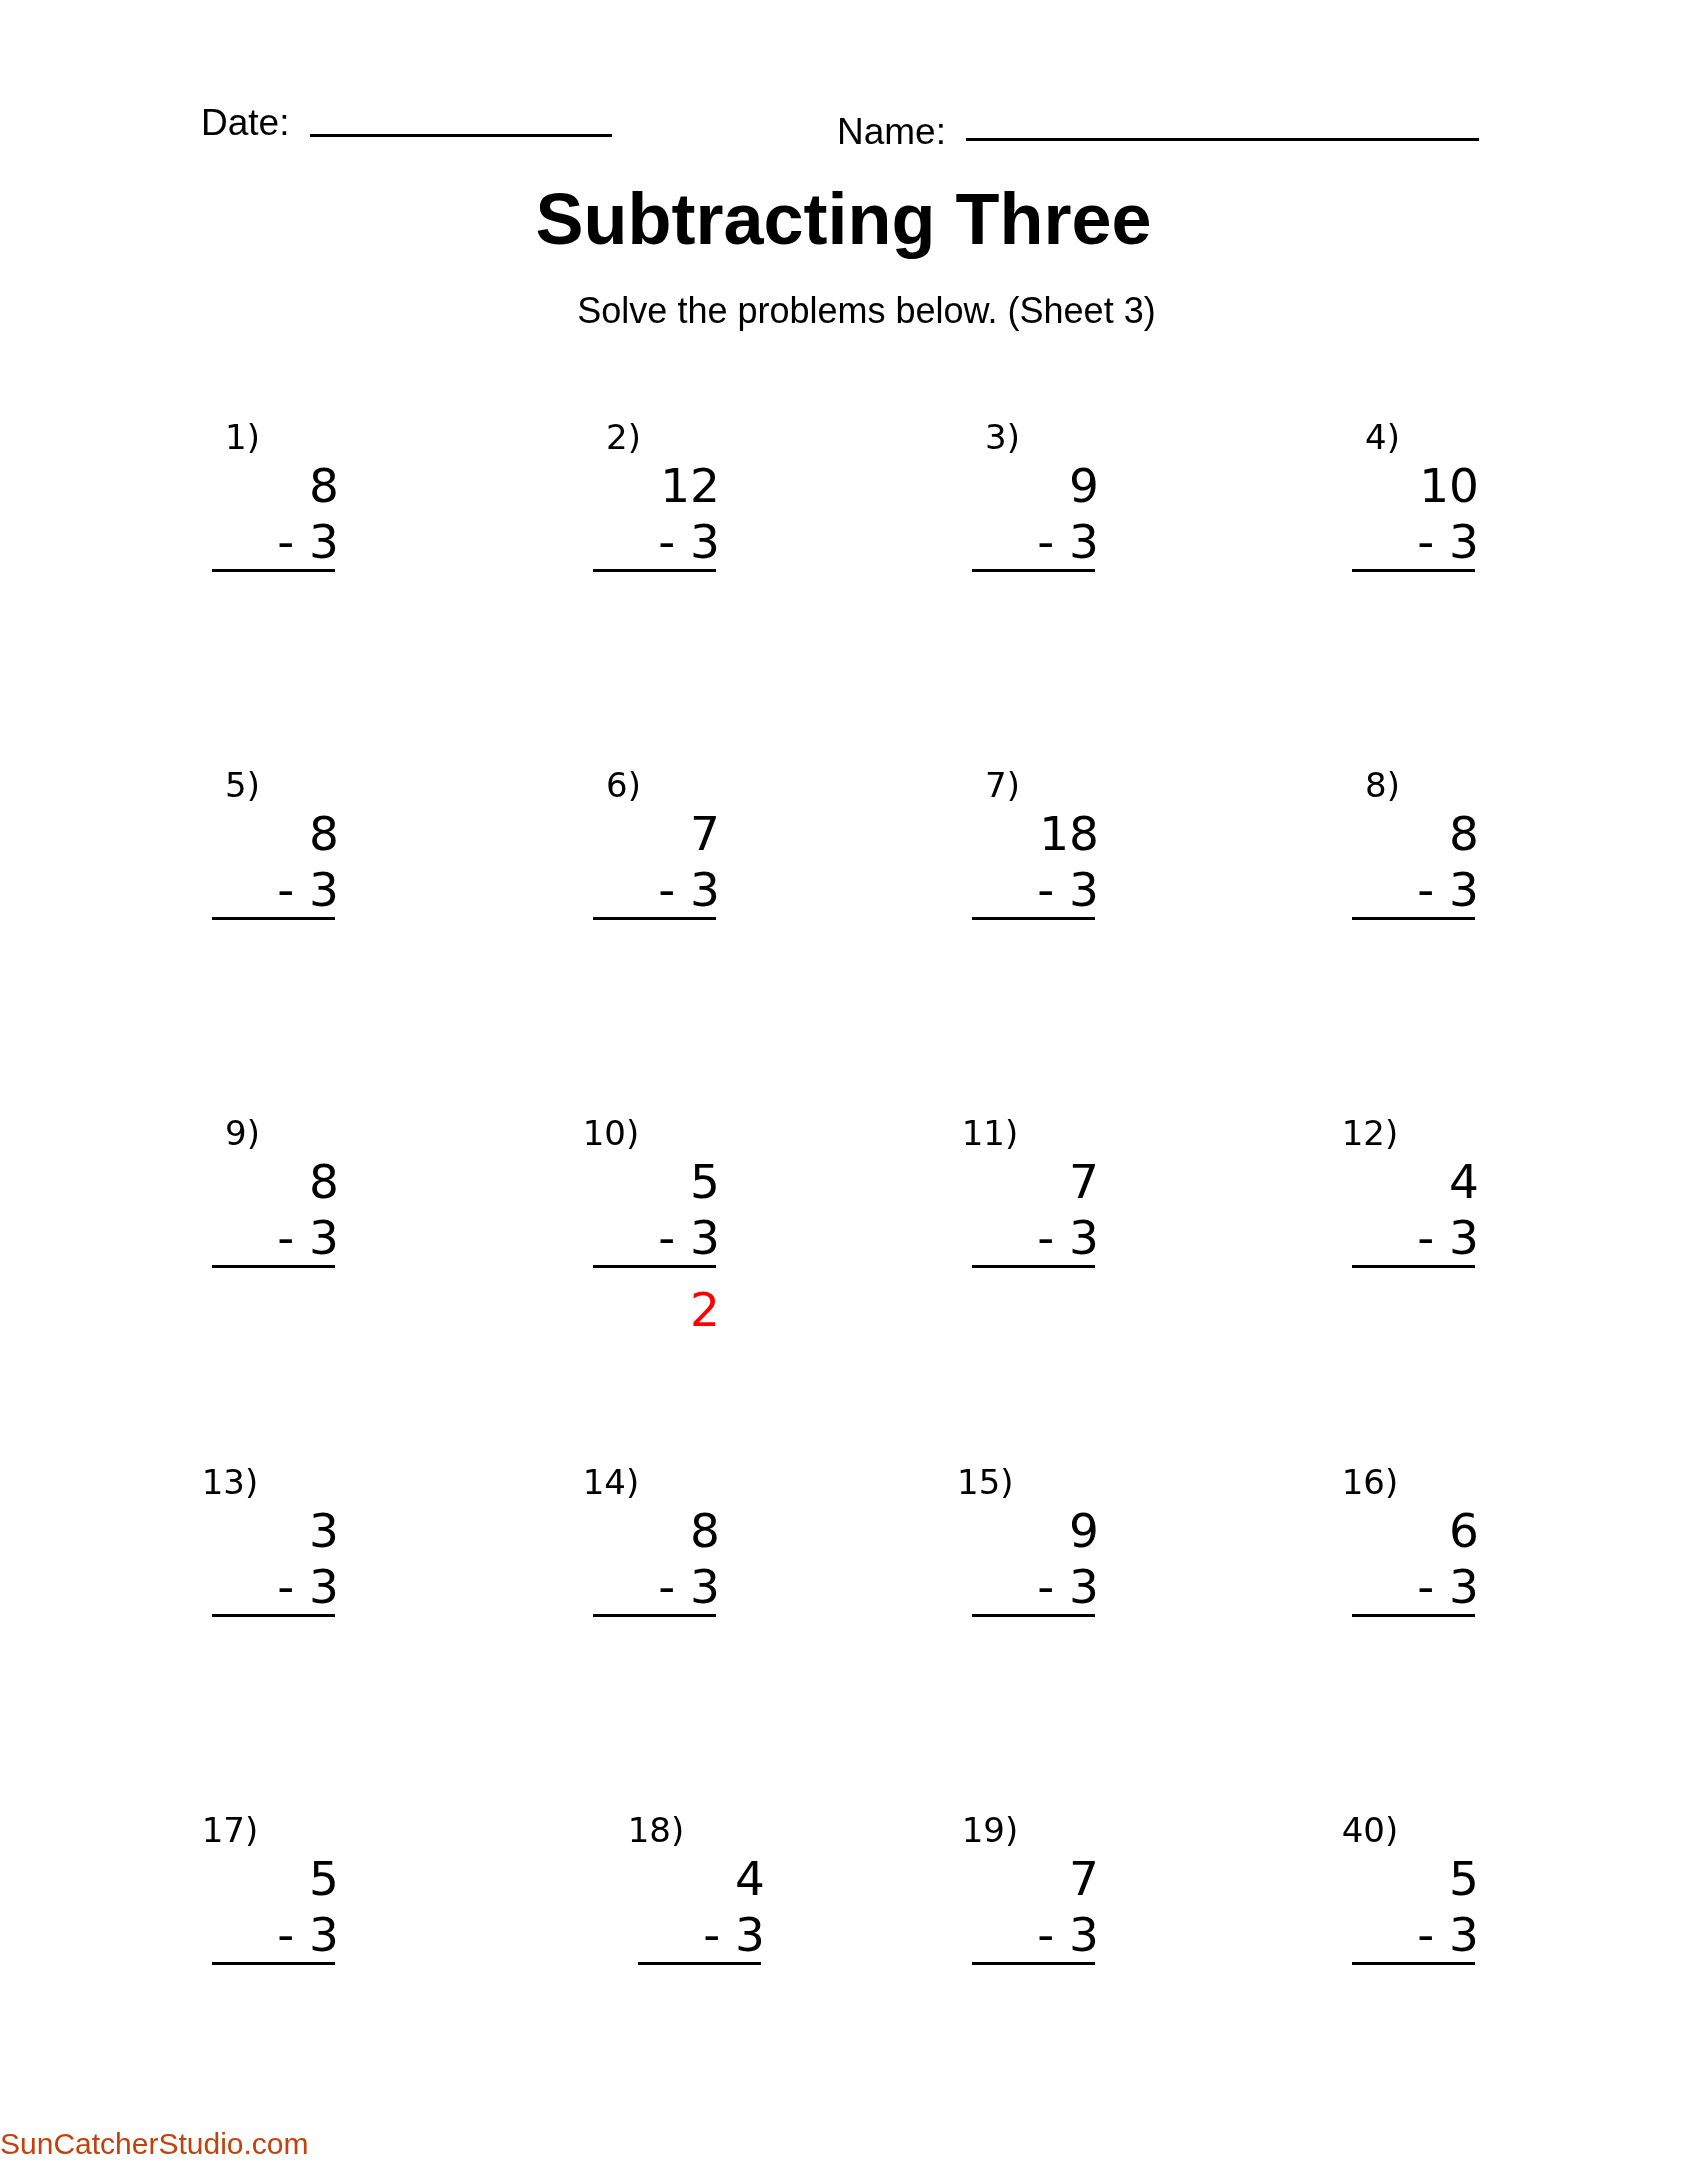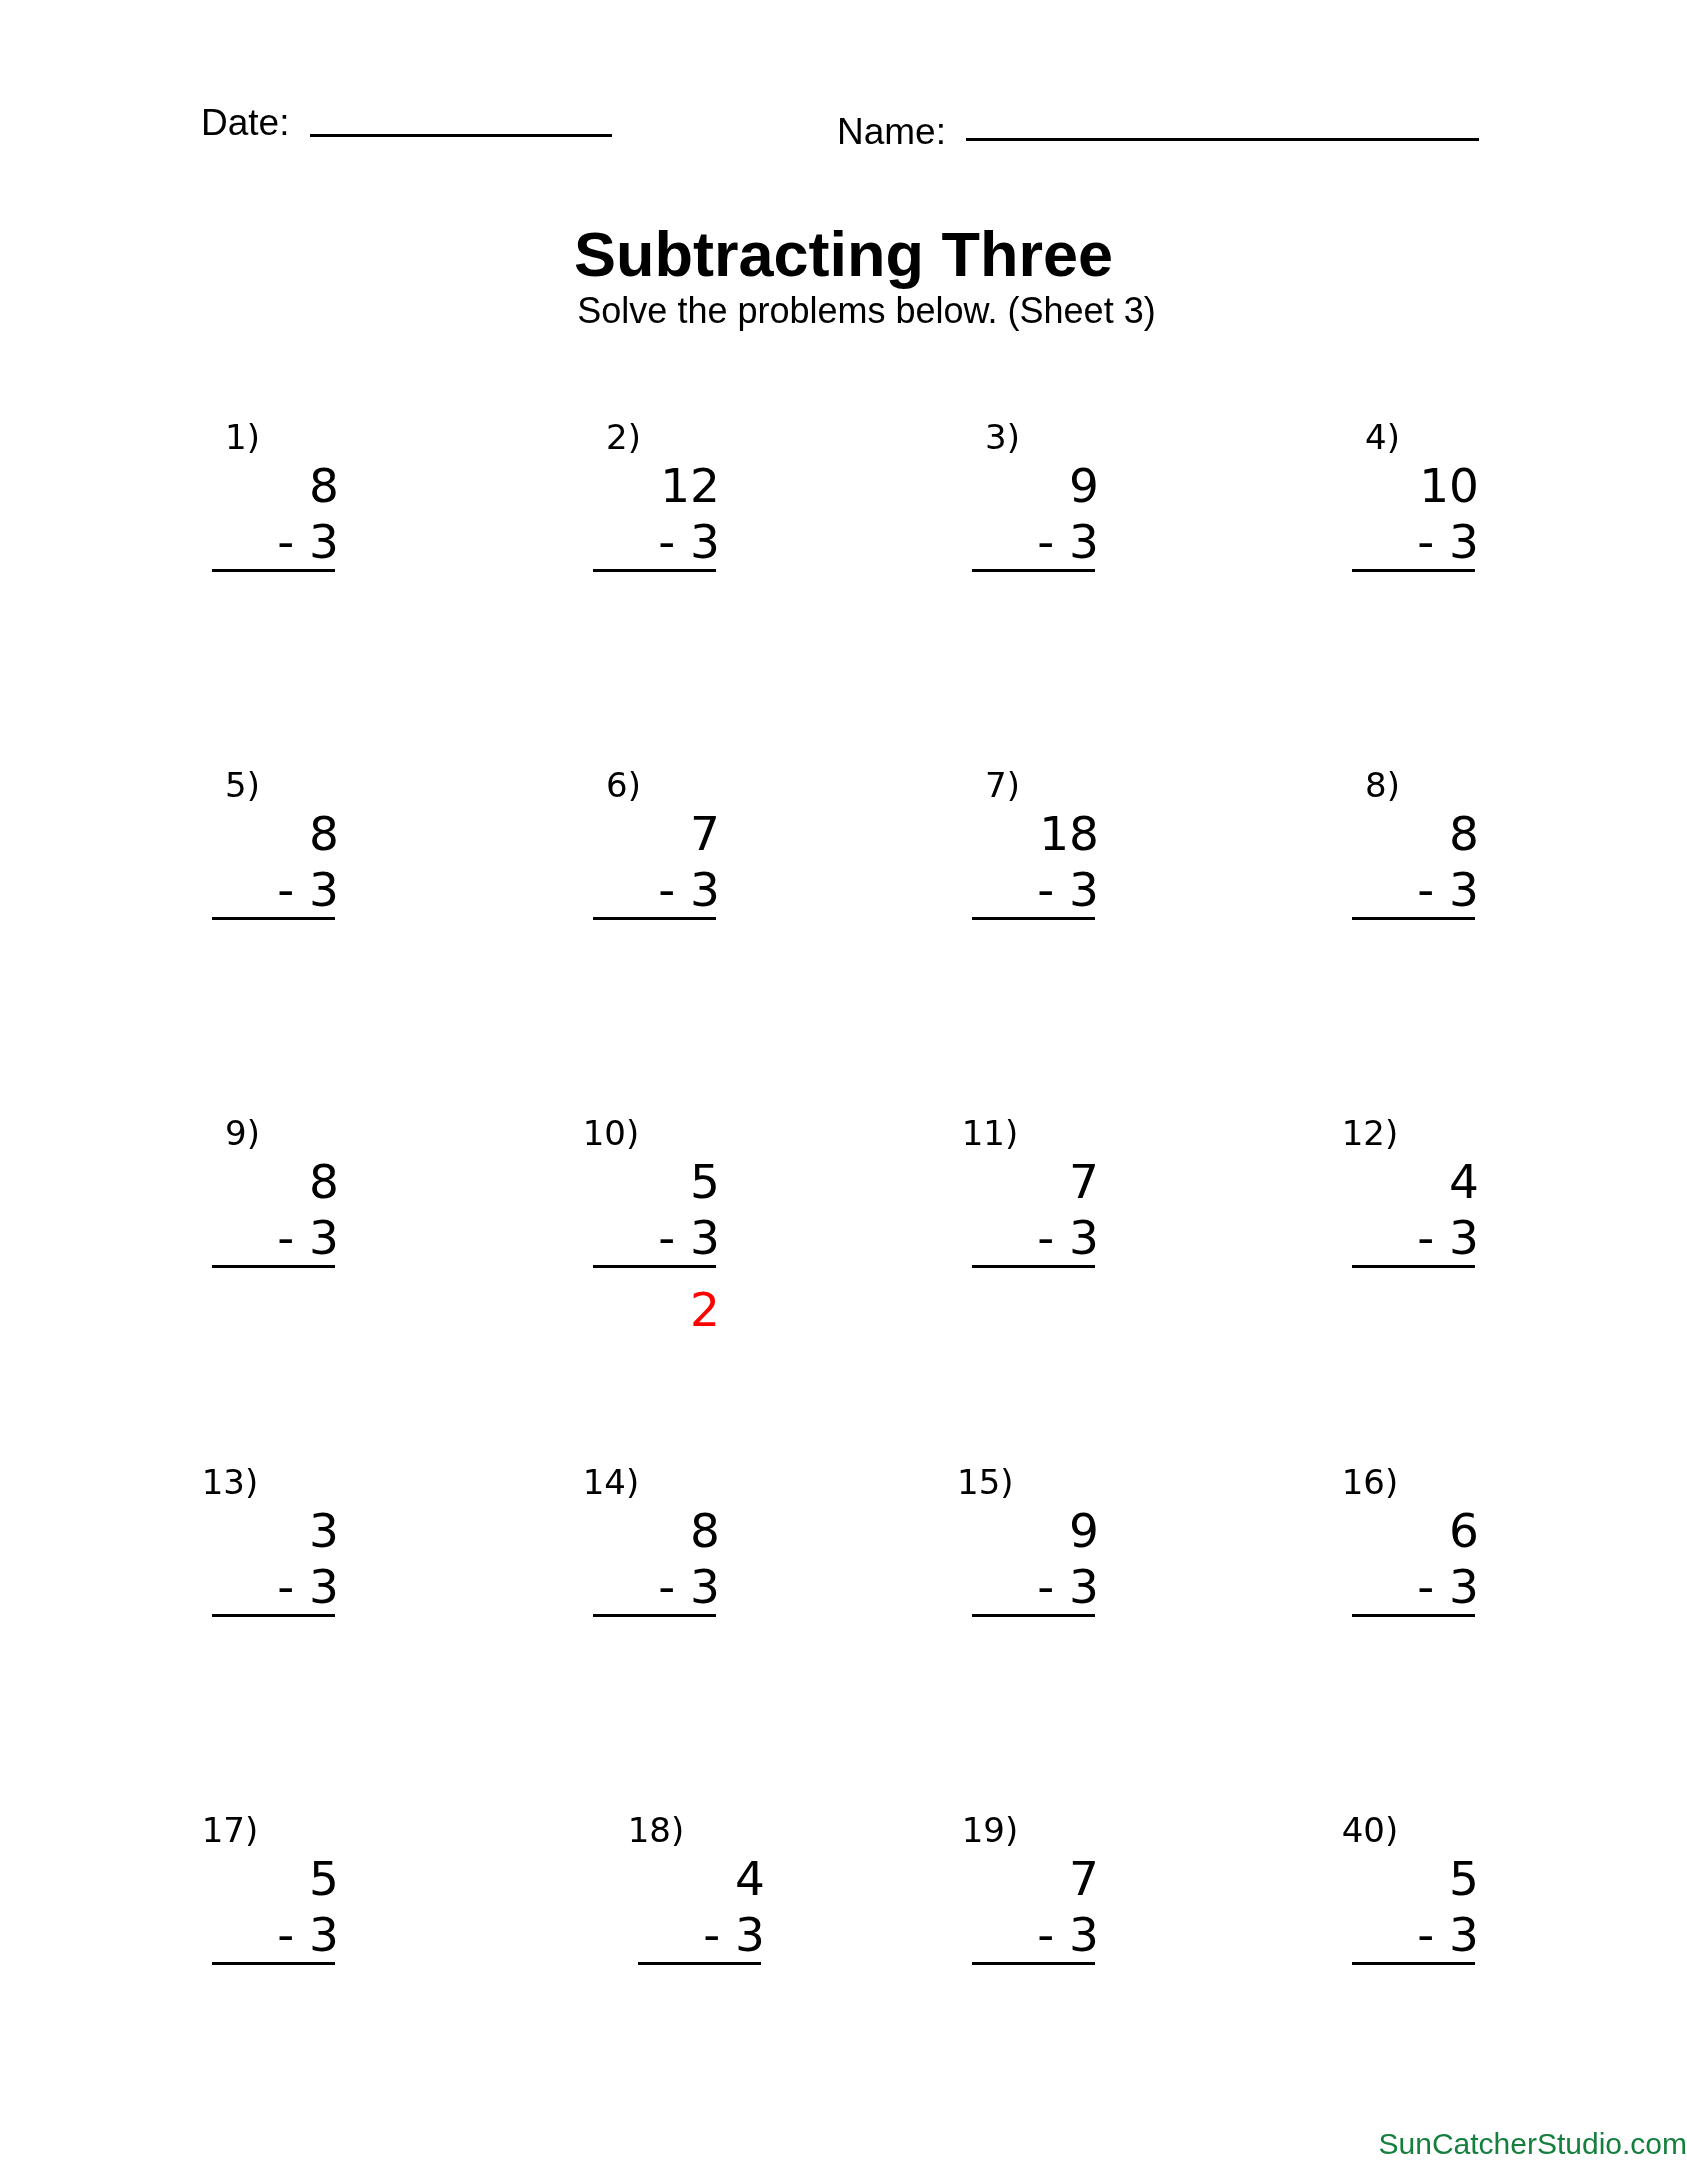--- a/index.html
+++ b/index.html
@@ -1,27 +1,27 @@
 <!DOCTYPE html>
 <html style="font-size:11.5px"><head>
 <meta charset="utf-8">
 <style>
   html, body { margin:0; padding:0; background:#ffffff; }
   body { width:1687px; height:2183px; position:relative; overflow:hidden; color:#000; }
   .hdr-label { position:absolute; font-family:"Liberation Sans", sans-serif; font-size:37px; line-height:1; }
   .hdr-line { position:absolute; height:2.9px; background:#000; }
-  .title { position:absolute; left:0; width:1687px; top:183px; text-align:center; font-family:"Liberation Sans", sans-serif; font-weight:bold; font-size:63px; line-height:1;margin-top:40px; }
+  .title { position:absolute; left:0; width:1687px; top:183px; text-align:center; font-family:"Liberation Sans", sans-serif; font-weight:bold; font-size:72px; line-height:1; }
   .subtitle { position:absolute; left:0; width:1687px; top:293px; text-align:center; font-family:"Liberation Sans", sans-serif; font-size:36px; line-height:1;padding-left:23px; }
   .problem { position:absolute; width:172px; height:187px; }
   .pnum { position:absolute; font-family:"DejaVu Sans", sans-serif; font-size:34px; line-height:1; top:0; }
   .top { position:absolute; right:29px; top:42px; font-family:"DejaVu Sans", sans-serif; font-size:47px; line-height:1; text-align:right; }
   .bottom { position:absolute; right:29px; top:98px; font-family:"DejaVu Sans", sans-serif; font-size:47px; line-height:1; text-align:right; white-space:pre; }
   .rule { position:absolute; left:16px; width:123px; height:2.9px; top:149px; background:#000; }
   .answer { position:absolute; right:29px; top:170px; font-family:"DejaVu Sans", sans-serif; font-size:47px; line-height:1; color:#ff0000; }
-  .footer { position:absolute; left:0; width:1687px; top:2127px; text-align:right; font-family:"Liberation Sans", sans-serif; font-size:30px; color:#15803d; }
+  .footer { position:absolute; left:0; width:1687px; top:2127px; text-align:left; font-family:"Liberation Sans", sans-serif; font-size:30px; color:#c2410c; }
 </style>
 </head>
 <body>
 
 <div class="hdr-label" style="left:201px; top:104px;">Date:</div>
 <div class="hdr-line" style="left:310px; top:134px; width:302px;"></div>
 <div class="hdr-label" style="left:837px; top:113px;">Name:</div>
 <div class="hdr-line" style="left:966px; top:138px; width:513px;"></div>
 
 <div class="title">Subtracting Three</div>

